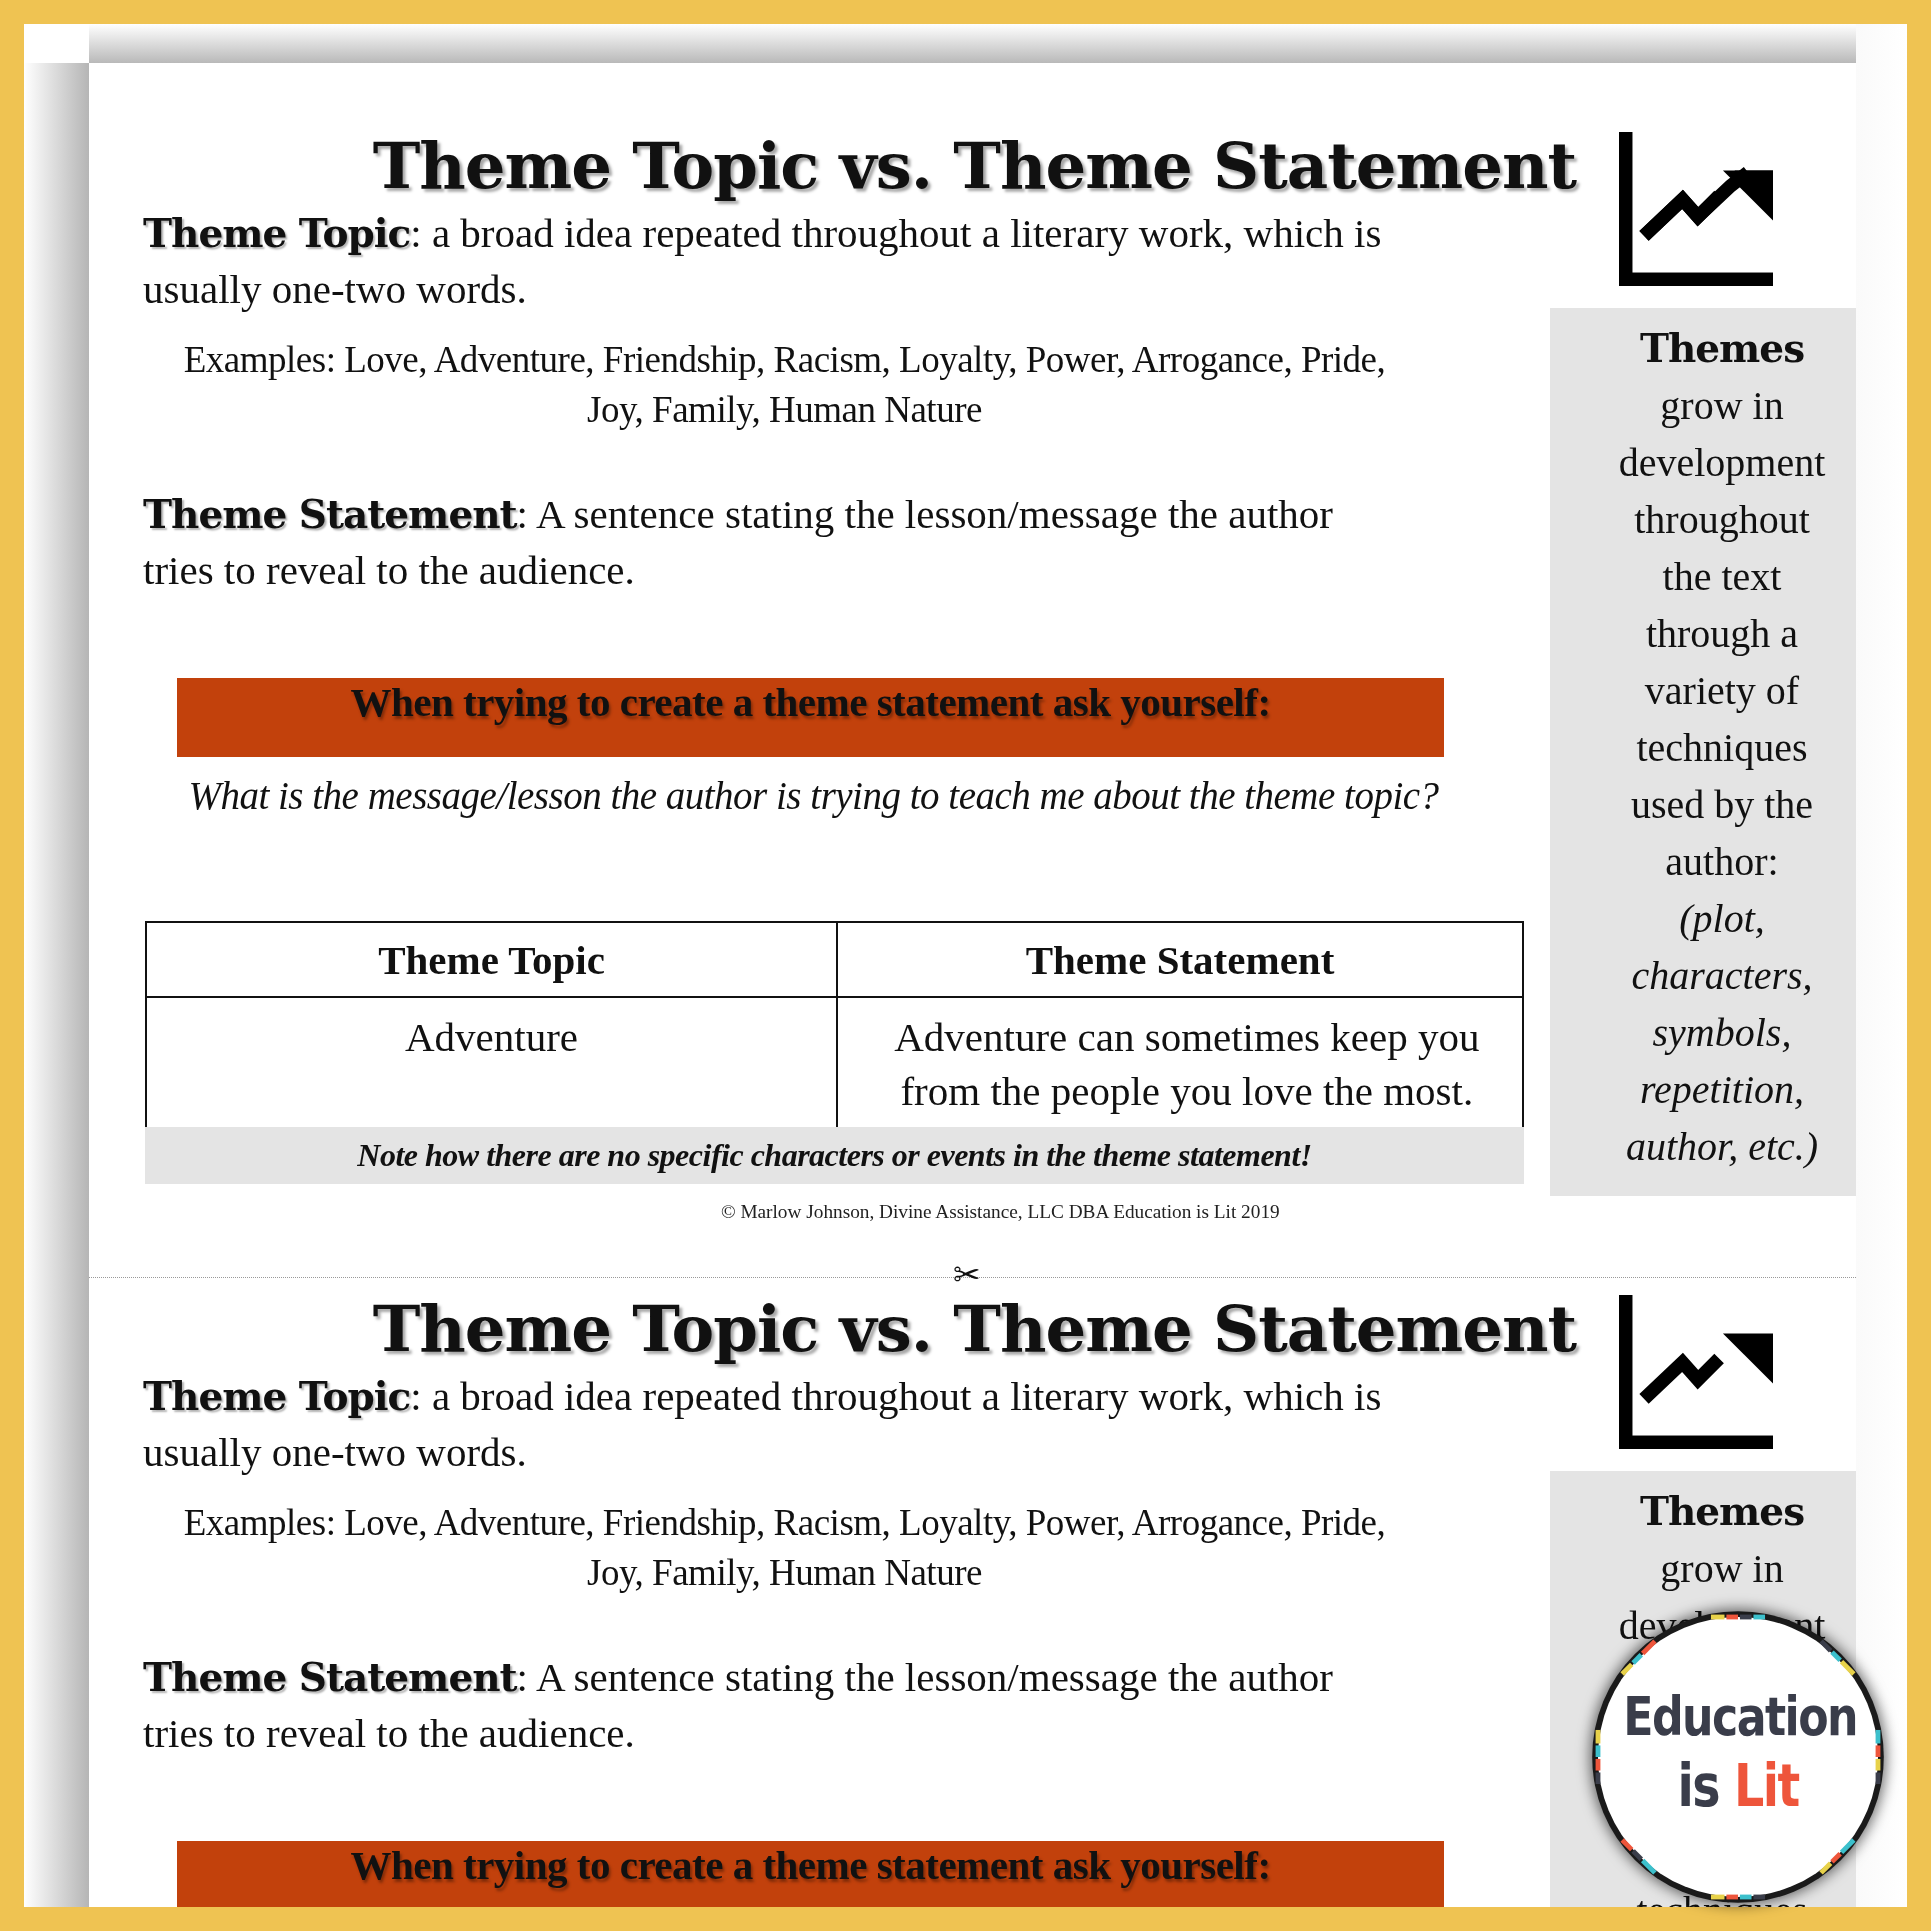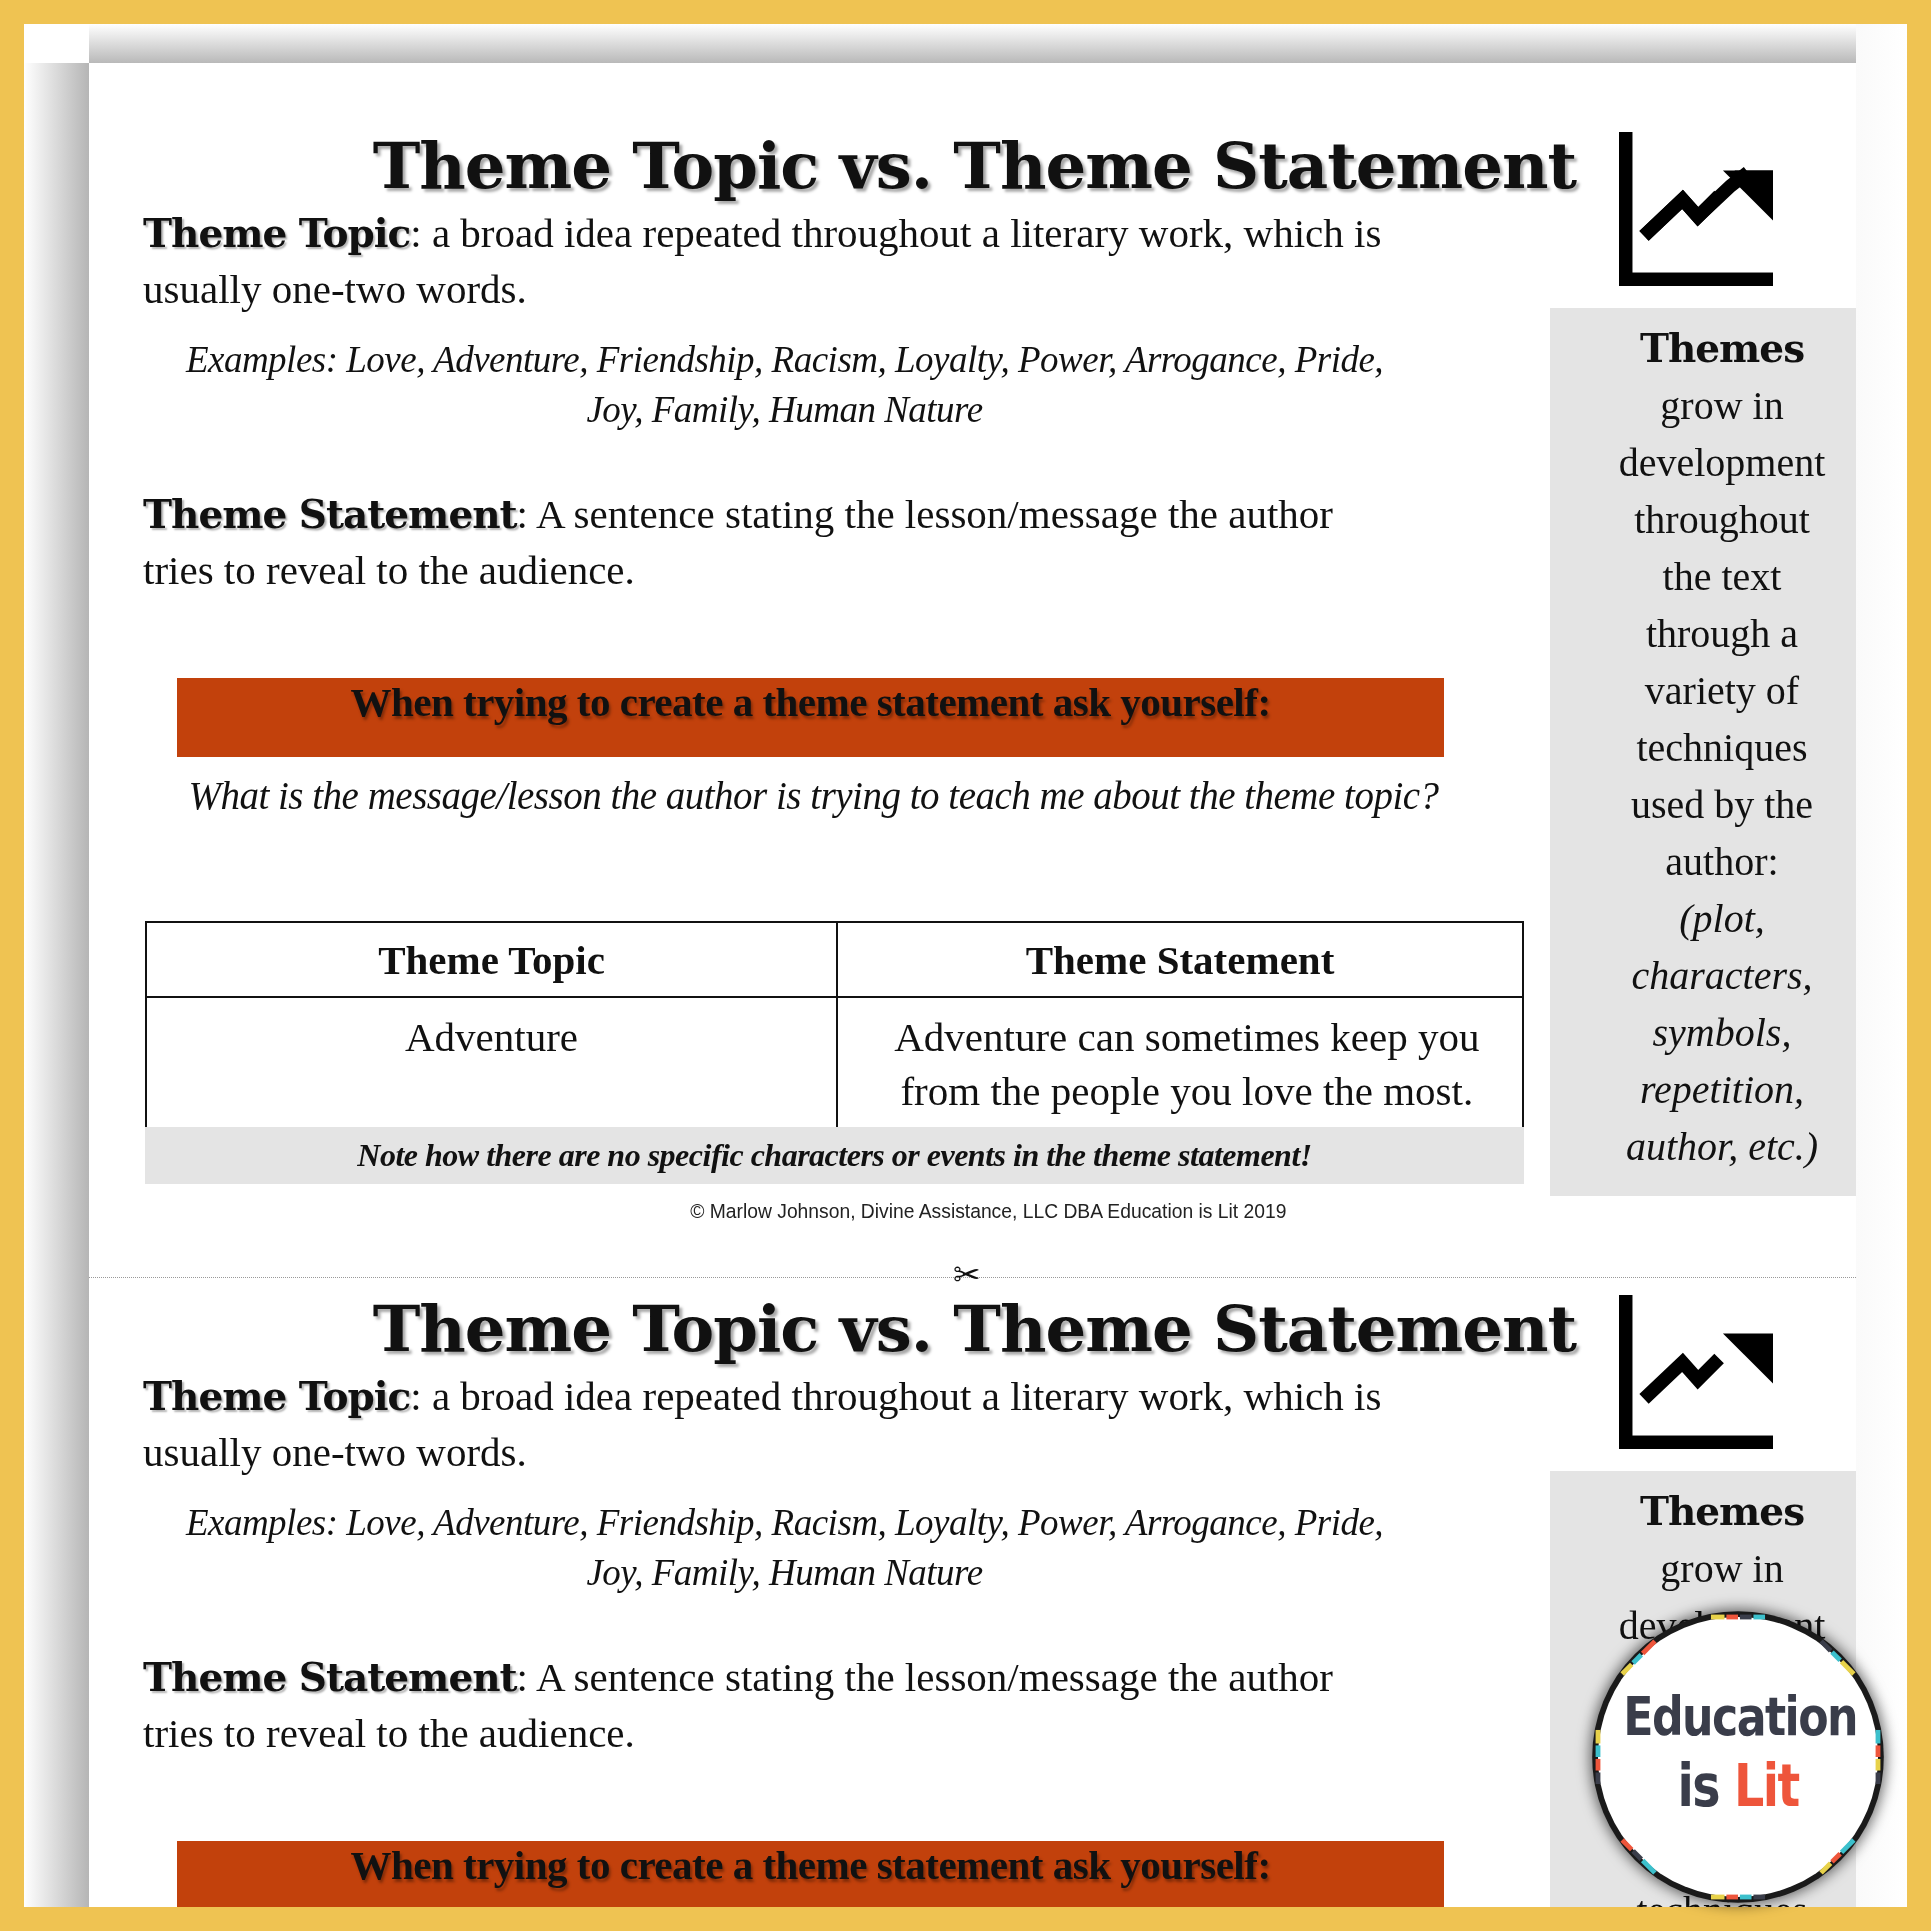--- a/index.html
+++ b/index.html
@@ -8,31 +8,31 @@
   .shadow-top { position:absolute; left:0; top:0; width:1883px; height:39px; background:linear-gradient(#ffffff, #b9b9b9); }
   .shadow-left { position:absolute; left:0; top:0; width:65px; height:1883px; background:linear-gradient(90deg, #ffffff, #b5b5b5); }
   .shadow-corner { position:absolute; left:0; top:0; width:65px; height:39px; background:#fff; }
   .shadow-right { position:absolute; left:1832px; top:0; width:51px; height:1883px; background:linear-gradient(90deg, #fafafa, #fff); }
   .page { position:absolute; left:65px; top:39px; width:1767px; height:1844px; background:#fff; overflow:hidden; }
 
   .sheet { position:absolute; left:0; width:1767px; height:1163px;margin-top:16px; }
   .title { position:absolute; left:193px; width:1294px; text-align:right; font-family:"DejaVu Serif", serif; font-size:64px; font-weight:bold; letter-spacing:-1px; text-shadow:2.9px 2.9px 2.9px rgba(0,0,0,0.35); top:48px; line-height:77px; }
   .defn { position:absolute; left:54px; width:1255px; font-size:41px; line-height:56px; }
   .defn .term { font-family:"DejaVu Serif", serif; font-weight:bold; font-size:39px; letter-spacing:-1px; text-shadow:1.9px 1.9px 1.9px rgba(0,0,0,0.3); }
-  .examples { position:absolute; left:68px; width:1255px; text-align:center; font-style:italic; font-size:37px; line-height:50px; letter-spacing:-0.5px; }
+  .examples { position:absolute; left:68px; width:1255px; text-align:center; font-size:37px; line-height:50px; letter-spacing:-0.5px; }
   .ask-box { position:absolute; left:88px; top:599px; width:1267px; height:79px; background:#c2410c; display:flex; justify-content:center; }
   .ask-box span { font-weight:bold; font-size:41px; text-shadow:1.9px 2.9px 2.9px rgba(0,0,0,0.35); letter-spacing:-0.5px; }
   .question { position:absolute; left:97px; top:688px; width:1255px; text-align:center; font-style:italic; font-size:39px; line-height:58px; letter-spacing:-0.5px; }
   table.tt { position:absolute; left:56px; top:842px; width:1379px; border-collapse:collapse; }
   table.tt th, table.tt td { border:2.9px solid #111; text-align:center; font-size:41px; vertical-align:top; }
   table.tt th { height:71px; font-weight:bold; vertical-align:middle; }
   table.tt td { height:124px; padding-top:11.6px; line-height:54px; }
   table.tt .c1 { width:687px; }
   .note { position:absolute; left:56px; top:1048px; width:1379px; height:57px; background:#e4e4e4; display:flex; align-items:center; justify-content:center; font-style:italic; font-weight:bold; font-size:32px; letter-spacing:-0.5px; }
-  .copyright { position:absolute; left:4px; top:1122px; width:1767px; padding-left:7px; text-align:center; font-family:Liberation Sans, sans-serif; font-size:19.3px; color:#222; }
+  .copyright { position:absolute; left:16px; top:1122px; width:1767px; padding-left:7px; text-align:center; font-family:Liberation Serif, serif; font-size:19.3px; color:#222; }
   .copyright span { position:relative; left:4.8px; }
   .cutline { position:absolute; left:0; top:1198px; width:1767px; border-top:1.9px dotted #999; }
   .scissors { position:absolute; left:864px; top:1180px; font-size:33px; line-height:33px; color:#111; }
 
   .chart-icon { position:absolute; left:1530px; top:53px; width:154px; height:154px; }
   .side-box { position:absolute; left:1461px; top:229px; width:344px; height:888px; background:#e4e4e4; text-align:center; font-size:40px; line-height:57px; padding-top:11.6px; box-sizing:border-box; }
   .side-box .themes { font-family:"DejaVu Serif", serif; font-weight:bold; font-size:39px; letter-spacing:-1px; }
   .side-box .ital { font-style:italic; }
 
   .logo { position:absolute; left:1598px; top:1617px; width:280px; height:280px; border-radius:50%; background:#ffffff; box-shadow:0 0 0 5.8px #1a1a1a, 0 0 13.5px 7.7px rgba(0,0,0,0.6); overflow:visible; }

